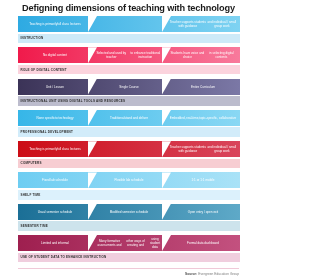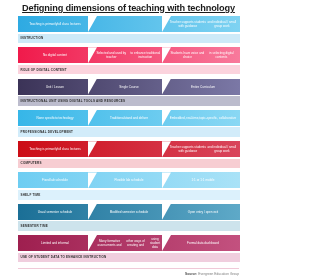--- a/index.html
+++ b/index.html
@@ -27,21 +27,20 @@
     position: absolute;
     left: 0;
     top: 2px;
     width: 257px;
     text-align: center;
     font-size: 9.2px;
     font-weight: bold;
     color: #1b1b1b;
     letter-spacing: -0.15px;
     line-height: 12px;
-    text-decoration: underline;
   }
 
   
   #chart {
     position: absolute;
     left: 18px;
     top: 16px;
     width: 222px;
   }
 

